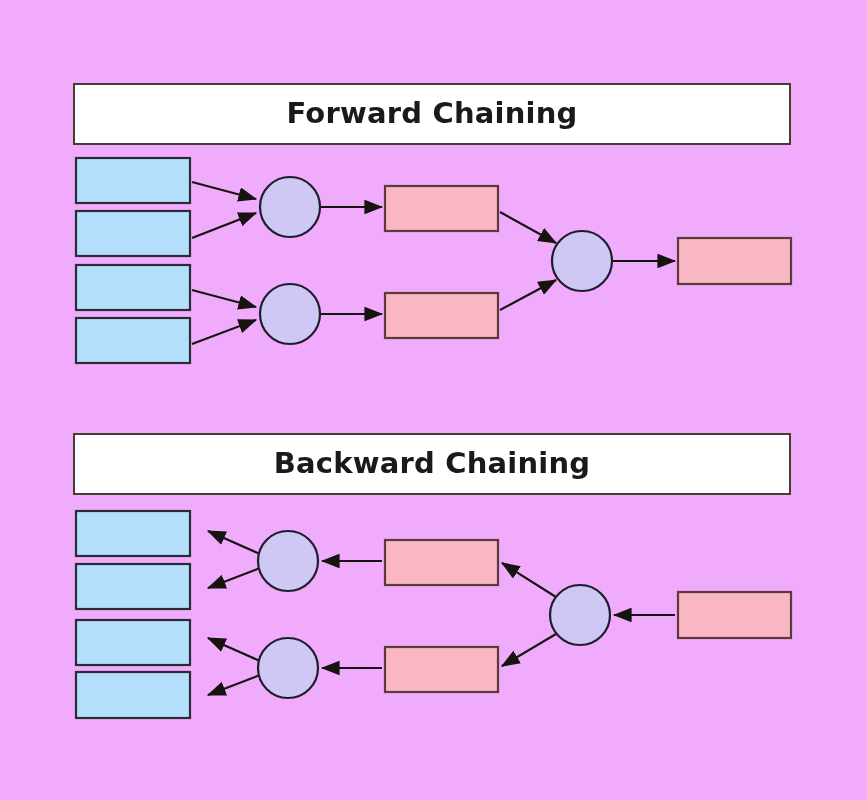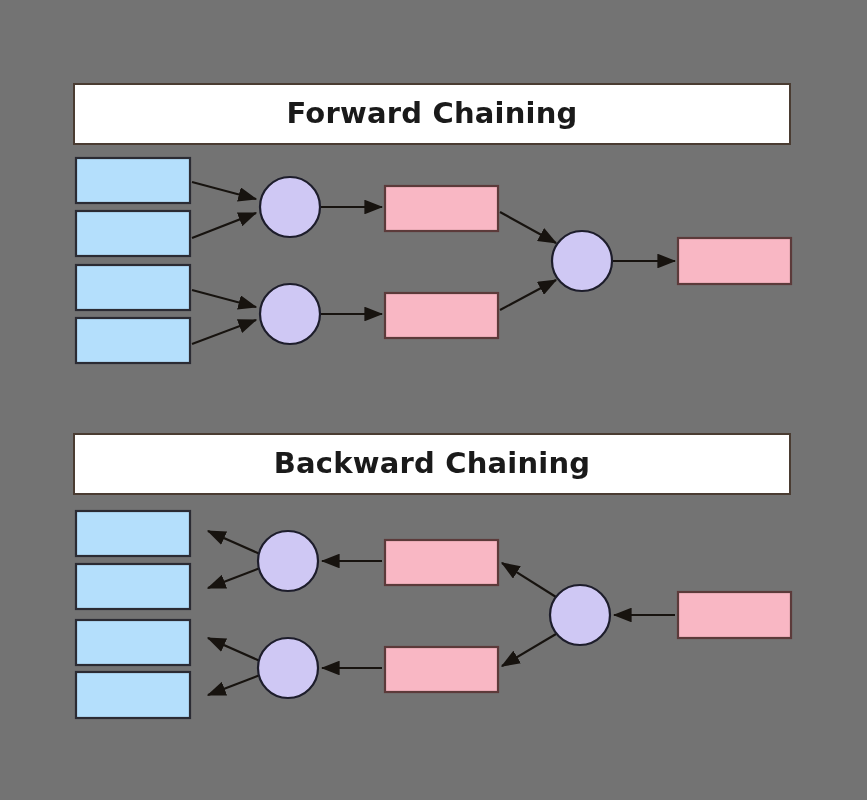--- a/index.html
+++ b/index.html
@@ -59,21 +59,21 @@
   }
   .edge {
     stroke: #17130f;
     stroke-width: 2.1;
     fill: none;
   }
 </style>
 </head>
 <body style="background: rgb(253, 244, 230);">
 
-<div id="diagram-root" style="background: #737373;">
+<div id="diagram-root" style="background: #f0abfc;">
   <svg class="canvas" viewBox="0 0 867 800" xmlns="http://www.w3.org/2000/svg">
     <defs>
       <marker id="arrowhead" markerWidth="9" markerHeight="7" refX="8.4" refY="3.5" orient="auto" markerUnits="strokeWidth">
         <polygon points="0 0, 9 3.5, 0 7" fill="#17130f"></polygon>
       </marker>
     </defs>
     <g id="svg-layer">
         <g>
           <g>
             <line x1="192" y1="182" x2="256" y2="199" class="edge" stroke="#17130f" marker-end="url(#arrowhead)"></line>

